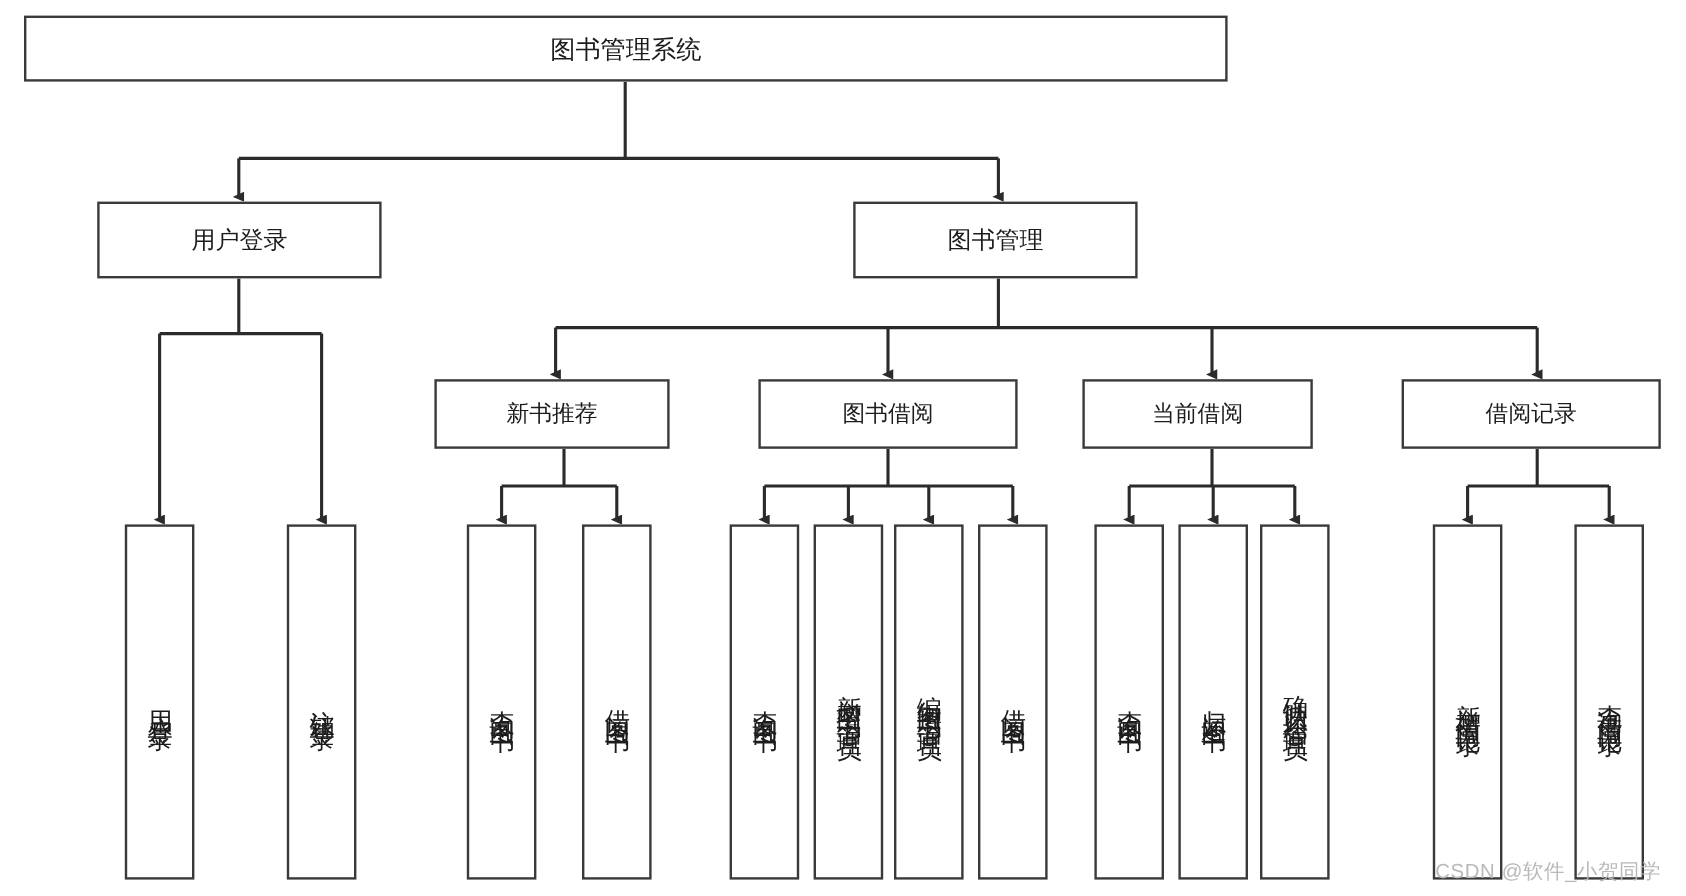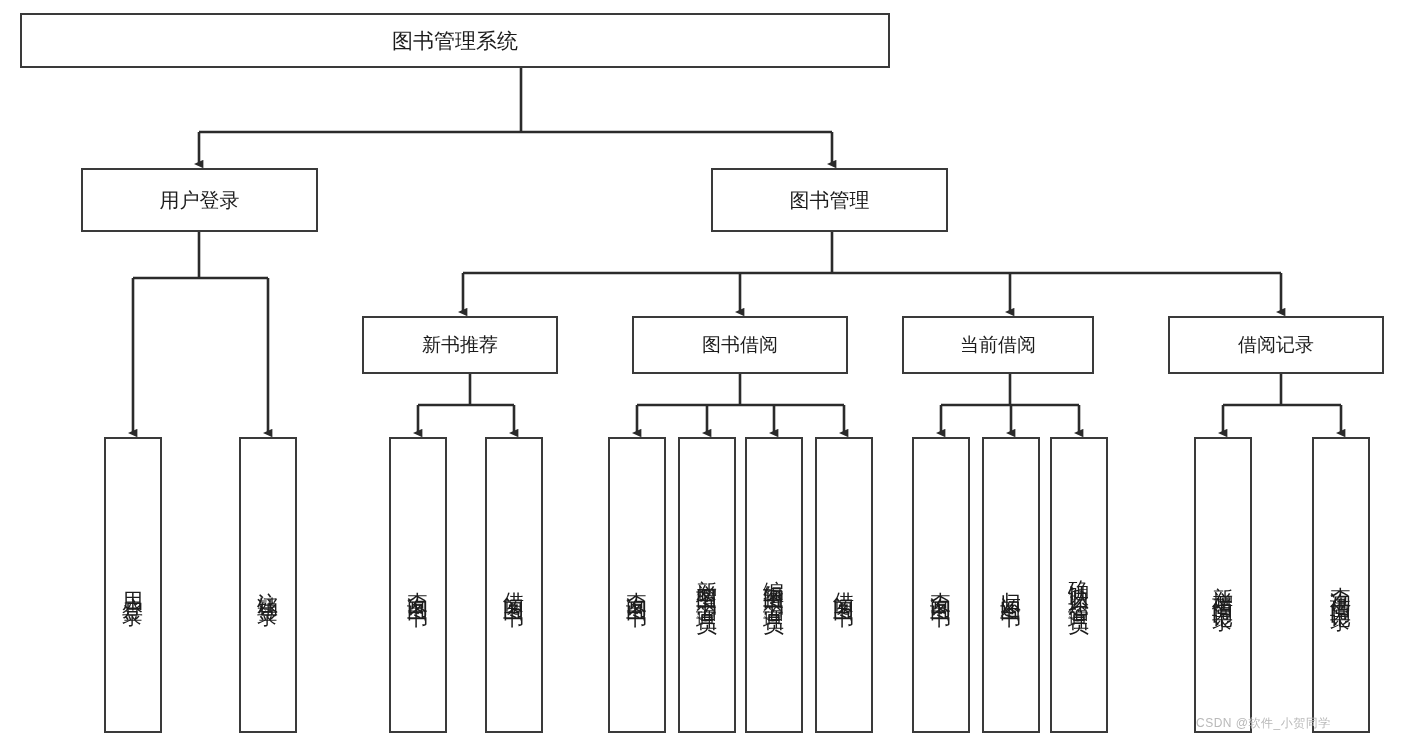--- a/index.html
+++ b/index.html
@@ -53,21 +53,21 @@
   }
   .vtext {
     writing-mode: vertical-rl;
     text-orientation: upright;
     letter-spacing: 5px;
     line-height: 1;
     white-space: nowrap;
   }
   .watermark {
     position: absolute;
-    font-size: 12px;
+    font-size: 17px;
     color: #b9b9b9;
     white-space: nowrap;
     letter-spacing: 0.5px;
   }
 </style>
 </head>
 <body>
 
 <div id="canvas">
 
@@ -116,21 +116,21 @@
       <path d="M1011,405 L1011,433" marker-end="url(#arrow)"></path>
       <path d="M1079,405 L1079,433" marker-end="url(#arrow)"></path>
 
       <path d="M1281,374 L1281,405"></path>
       <path d="M1223,405 L1341,405"></path>
       <path d="M1223,405 L1223,433" marker-end="url(#arrow)"></path>
       <path d="M1341,405 L1341,433" marker-end="url(#arrow)"></path>
     </g>
   </svg>
 
-  <div class="node level-root" style="left:20px; top:13px; width:870px; height:55px;">
+  <div class="node level-root" style="left:20px; top:13px; width:1003px; height:55px;">
     <span>图书管理系统</span>
   </div>
 
   <div class="node level-2" style="left:81px; top:168px; width:237px; height:64px;">
     <span>用户登录</span>
   </div>
   <div class="node level-2" style="left:711px; top:168px; width:237px; height:64px;justify-content:center;">
     <span>图书管理</span>
   </div>
 

